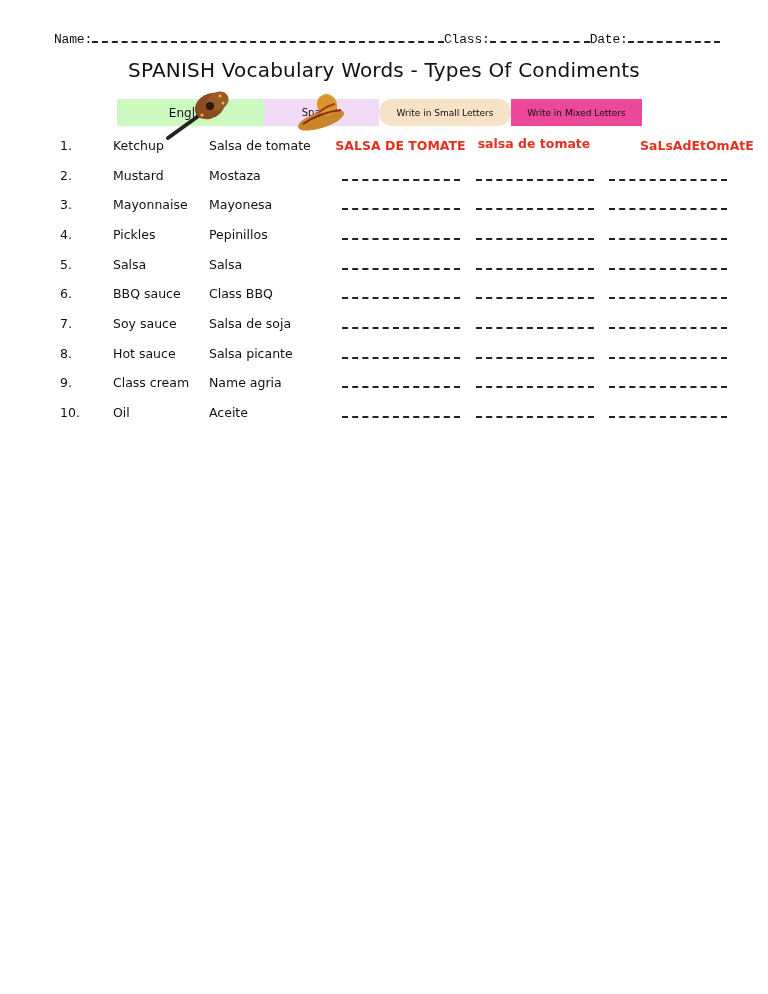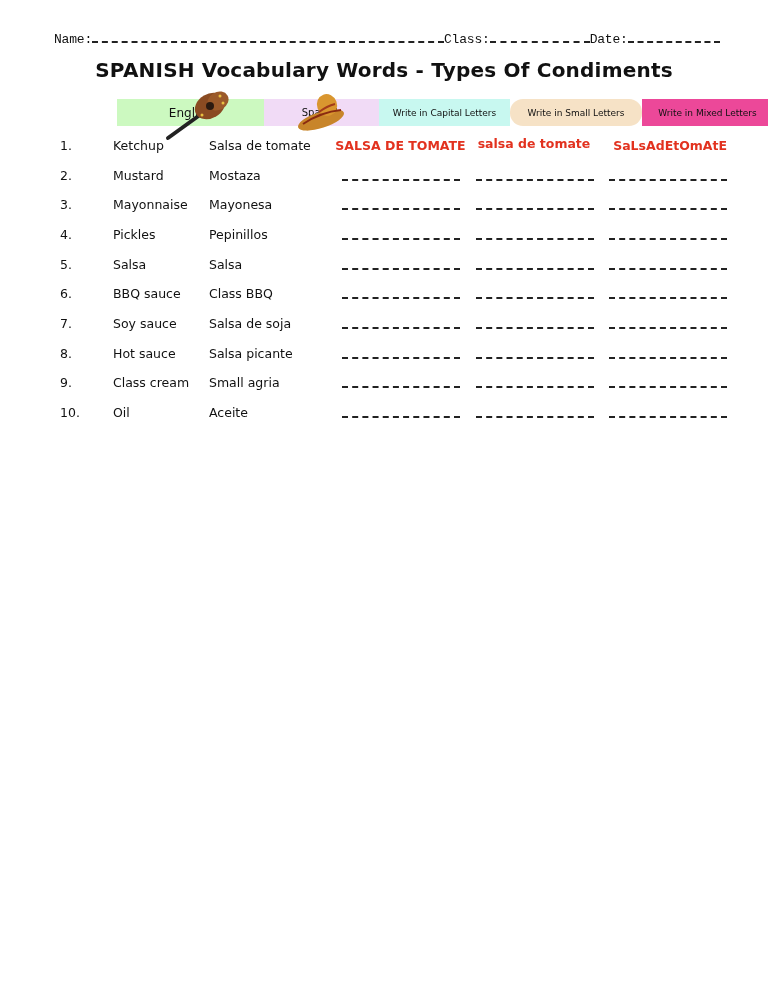--- a/index.html
+++ b/index.html
@@ -1,56 +1,55 @@
 <!DOCTYPE html>
 <html><head>
 <meta charset="utf-8">
 <style>
   html, body { margin:0; padding:0; background:#ffffff; }
   body { width:768px; height:994px; position:relative; overflow:hidden;
          font-family:"DejaVu Sans", sans-serif; color:#111; }
   .topline { position:absolute; left:54px; top:31px; width:674px; font-size:13px; white-space:nowrap; letter-spacing:-0.2px;font-family:Liberation Mono, monospace; }
   .topline .blank { display:inline-block; border-bottom:2px dashed #222; height:10px; vertical-align:baseline; }
-  .title { position:absolute; left:0; width:768px; top:58px; text-align:center; font-size:20px; font-weight:bold; letter-spacing:0.2px; }
+  .title { position:absolute; left:0; width:768px; top:58px; text-align:center; font-size:20px; font-weight:normal; letter-spacing:0.2px; }
   .header { position:absolute; left:73px; top:99px; height:27px; width:656px; display:flex;padding-left:44px; }
   .hcell { height:27px; display:flex; align-items:center; justify-content:center; font-size:9px; }
   .hcell.en { width:147px; background:#ccf9c0; font-size:12px; }
   .hcell.es { width:115px; background:#f1dbf6; font-size:10px; }
   .hcell.cap { width:131px; background:#c8f8f0; }
   .hcell.sml { width:132px; background:#f6e2c6;border-radius:13px; }
   .hcell.mix { width:131px; background:#ec4899; }
   .row { position:absolute; left:0; width:768px; height:20px; font-size:12.5px; }
   .row .num { position:absolute; left:60px; }
   .row .en  { position:absolute; left:113px; }
   .row .es  { position:absolute; left:209px; }
   .row .c1, .row .c2, .row .c3 { position:absolute; font-size:12.5px; }
   .row .c1 { left:332px; width:137px; text-align:center; }
   .row .c2 { left:472px; width:124px; text-align:center; }
-  .row .c3 { left:605px; width:122px; text-align:right; }
+  .row .c3 { left:640px; width:122px; text-align:left; }
   .red { color:#e2321f; font-weight:bold; }
   .dash { position:absolute; height:0; border-bottom:2px dashed #222; top:11px; }
   .dash.d1 { left:342px; width:118px; }
   .dash.d2 { left:476px; width:118px; }
   .dash.d3 { left:609px; width:118px; }
   .guitar { position:absolute; left:160px; top:88px; width:70px; height:55px; }
   .hat { position:absolute; left:295px; top:90px; width:56px; height:42px; }
 </style>
 </head>
 <body>
 
 <div class="topline">
   <span>Name:</span><span class="blank" style="width:352px"></span><span>Class:</span><span class="blank" style="width:100px"></span><span>Date:</span><span class="blank" style="width:92px"></span>
 </div>
 
 <div class="title">SPANISH Vocabulary Words - Types Of Condiments</div>
 
 <div class="header">
   <div class="hcell en">English</div>
   <div class="hcell es">Spanish</div>
-  <div class="hcell cap">Write in Capital Letters</div>
   <div class="hcell sml">Write in Small Letters</div>
   <div class="hcell mix">Write in Mixed Letters</div>
 </div>
 
 <svg class="guitar" viewBox="0 0 70 55">
   <line x1="8" y1="50" x2="44" y2="24" stroke="#222" stroke-width="4" stroke-linecap="round"></line>
   <ellipse cx="50" cy="18" rx="16" ry="12" fill="#8a4b22" transform="rotate(-30 50 18)"></ellipse>
   <ellipse cx="58" cy="13" rx="11" ry="9" fill="#9b5a2a" transform="rotate(-30 58 13)"></ellipse>
   <circle cx="50" cy="18" r="4" fill="#2b1a10"></circle>
   <circle cx="60" cy="8" r="1.5" fill="#e8c040"></circle>
@@ -133,21 +132,21 @@
   <span class="en">Hot sauce</span>
   <span class="es">Salsa picante</span>
   <span class="dash d1"></span>
   <span class="dash d2"></span>
   <span class="dash d3"></span>
 </div>
 
 <div class="row" style="top:375px">
   <span class="num">9.</span>
   <span class="en">Class cream</span>
-  <span class="es">Small agria</span>
+  <span class="es">Name agria</span>
   <span class="dash d1"></span>
   <span class="dash d2"></span>
   <span class="dash d3"></span>
 </div>
 
 <div class="row" style="top:405px">
   <span class="num">10.</span>
   <span class="en">Oil</span>
   <span class="es">Aceite</span>
   <span class="dash d1"></span>

